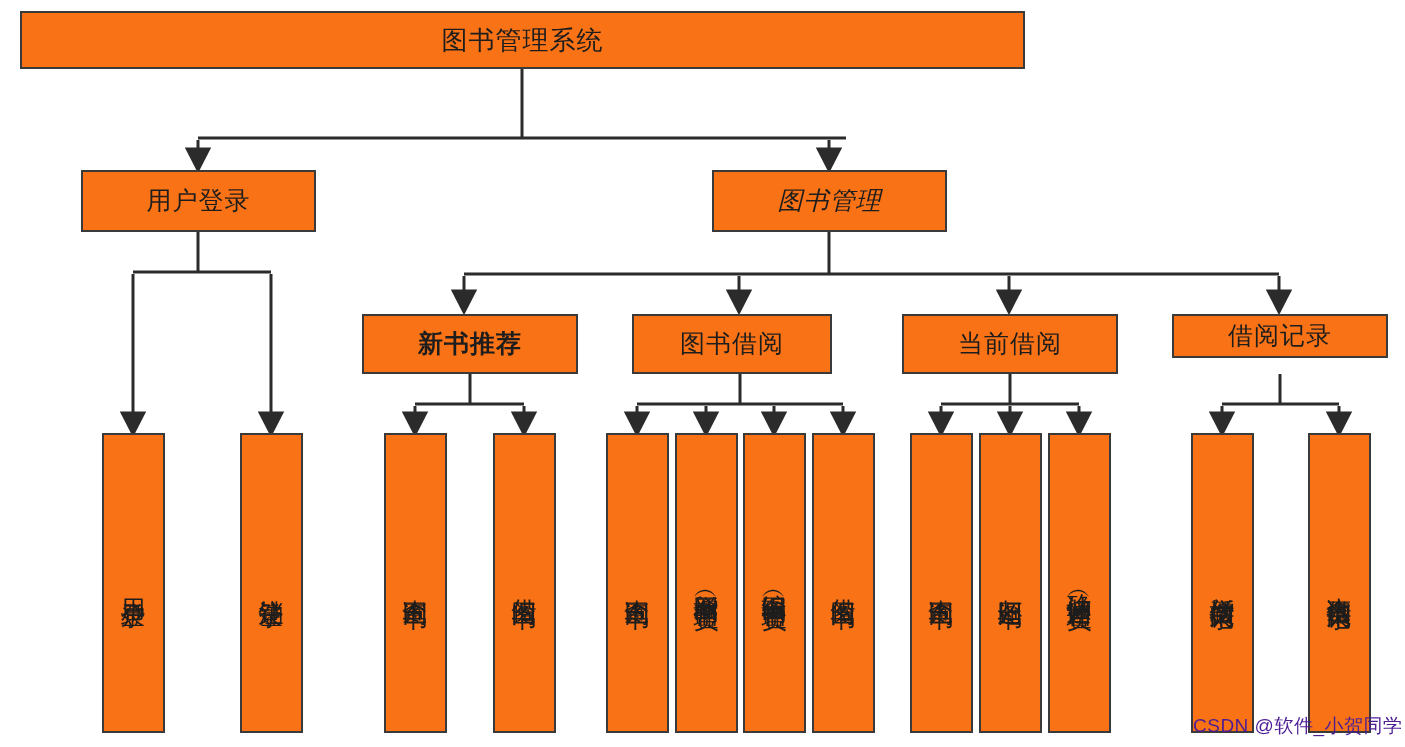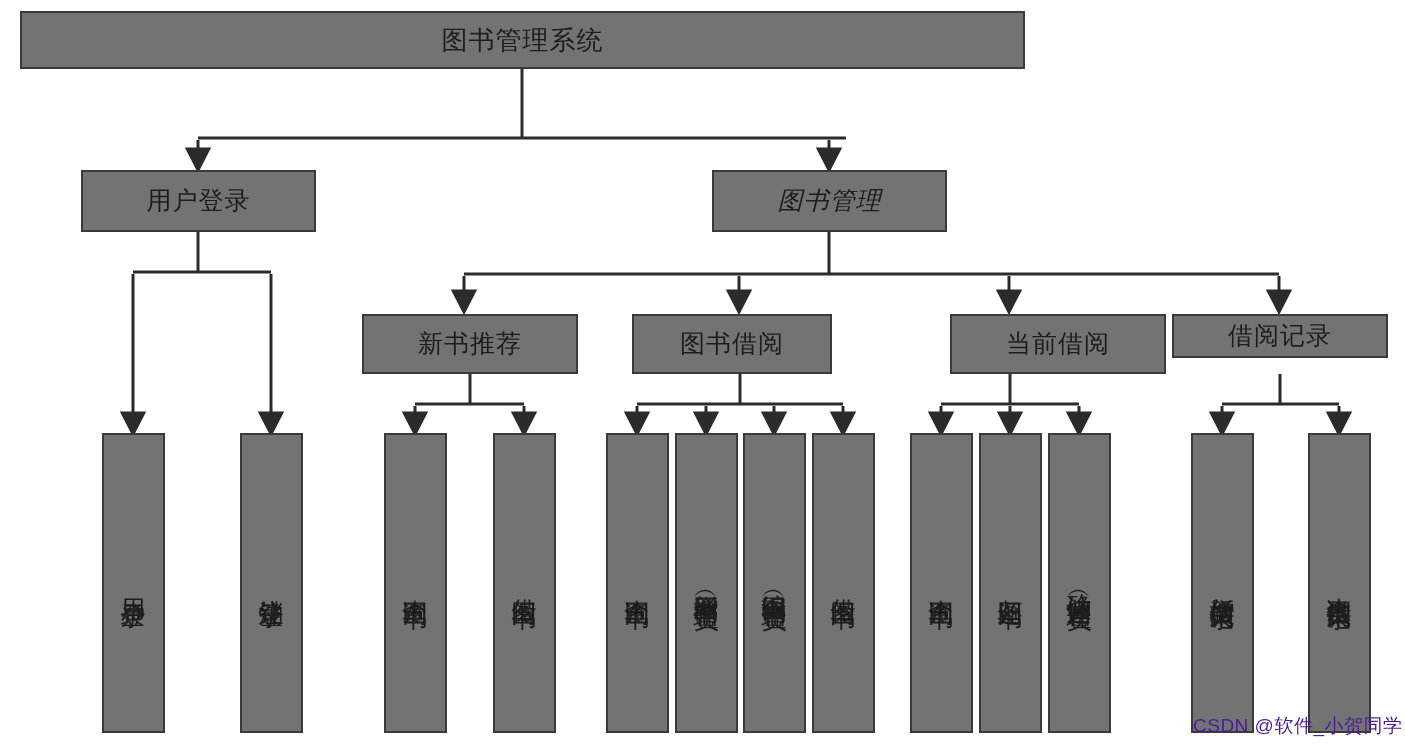--- a/index.html
+++ b/index.html
@@ -22,21 +22,21 @@
     position: absolute;
     left: 0;
     top: 0;
     width: 1405px;
     height: 747px;
     pointer-events: none;
   }
   .node {
     position: absolute;
     box-sizing: border-box;
-    background: #737373;
+    background: #f97316;
     border: 2.5px solid #3a3a3a;
     display: flex;
     align-items: center;
     justify-content: center;
     color: #1d1d1d;
   }
   .node.horiz {
     font-size: 25px;
     letter-spacing: 1px;
     line-height: 1.1;
@@ -124,27 +124,27 @@
     <span>图书管理系统</span>
   </div>
 
   <div class="node horiz" style="left:81px; top:170px; width:235px; height:62px;">
     <span>用户登录</span>
   </div>
   <div class="node horiz" style="left:712px; top:170px; width:235px; height:62px;font-style:italic;">
     <span>图书管理</span>
   </div>
 
-  <div class="node horiz" style="left:362px; top:314px; width:216px; height:60px;">
+  <div class="node horiz" style="left:362px; top:314px; width:216px; height:60px;font-weight:bold;">
     <span>新书推荐</span>
   </div>
   <div class="node horiz" style="left:632px; top:314px; width:200px; height:60px;">
     <span>图书借阅</span>
   </div>
-  <div class="node horiz" style="left:950px; top:314px; width:216px; height:60px;">
+  <div class="node horiz" style="left:902px; top:314px; width:216px; height:60px;">
     <span>当前借阅</span>
   </div>
   <div class="node horiz" style="left:1172px; top:314px; width:216px; height:44px;">
     <span>借阅记录</span>
   </div>
 
   <div class="node vert" style="left:102px; top:433px; width:63px; height:300px;">
     <span class="vtext">用户登录</span>
   </div>
   <div class="node vert" style="left:240px; top:433px; width:63px; height:300px;">

